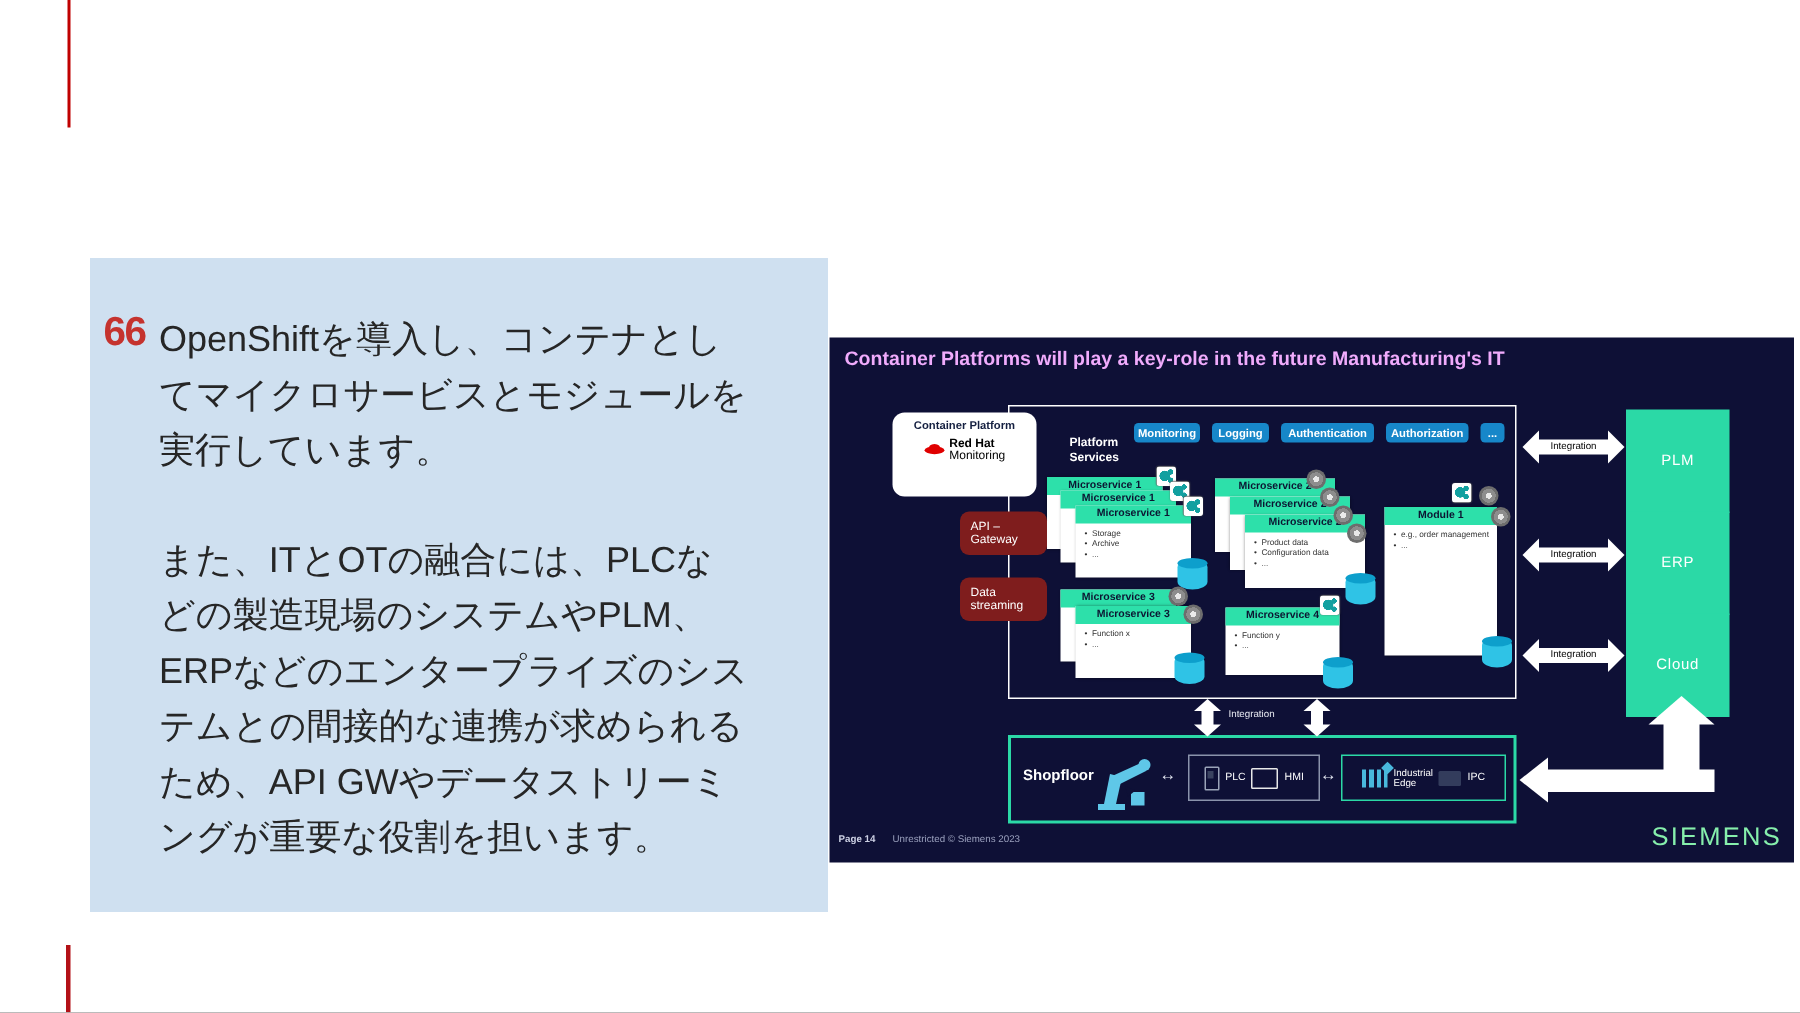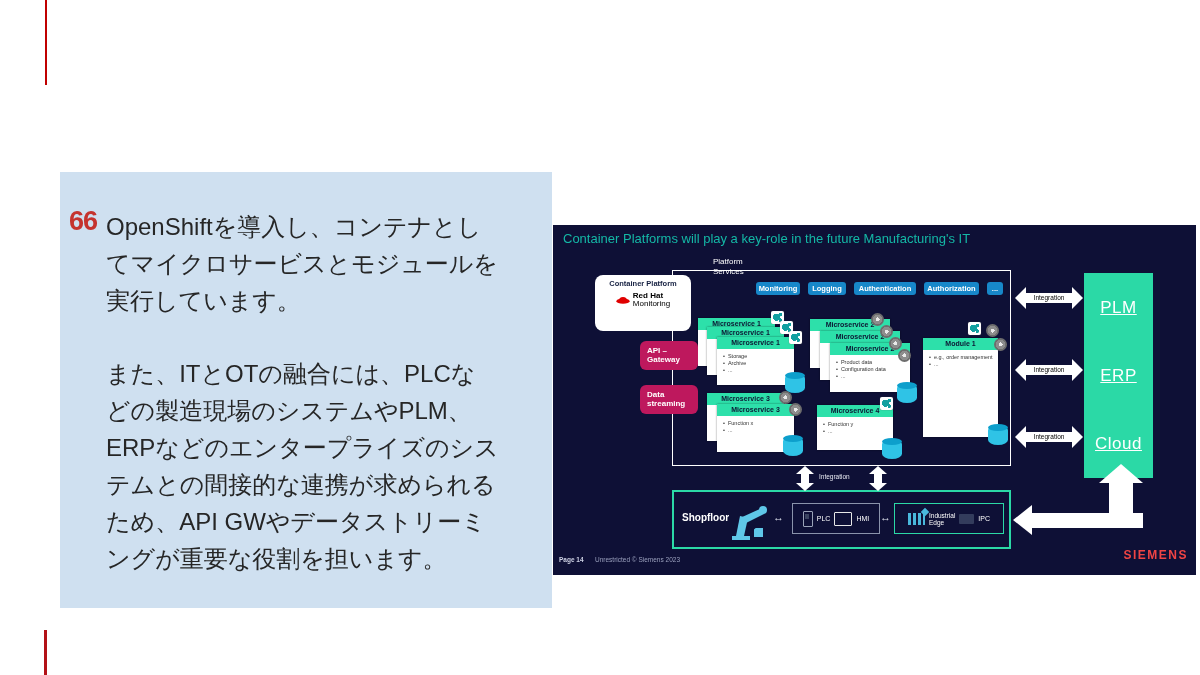--- a/index.html
+++ b/index.html
@@ -14,35 +14,35 @@
 
   
   .quote-box{left:38px;top:172px;width:492px;height:436px;background:#cfe0f0;margin-left:22px;}
   .qmark{left:9px;top:34px;font-size:27px;font-weight:600;color:#c5332e;letter-spacing:-1px;}
   .qpara{left:46px;width:436px;font-size:24px;line-height:37px;color:#262626;white-space:pre-line;}
   .qp1{top:36px;}
   .qp2{top:183px;}
 
   
   .dg{left:553px;top:225px;width:643px;height:350px;background:#0e1036;}
-  .dg-title{left:10px;top:6px;font-size:13px;font-weight:normal;color:#14b8a6;white-space:nowrap;}
+  .dg-title{left:10px;top:6px;font-size:13px;font-weight:bold;color:#f0abfc;white-space:nowrap;}
   .inner{left:119px;top:45px;width:339px;height:196px;border:1.5px solid #ffffff;}
 
   .cp{left:42px;top:50px;width:96px;height:56px;background:#ffffff;border-radius:8px;z-index:5;text-align:center;padding-top:4px;}
   .cp-label{font-size:7.5px;font-weight:bold;color:#152041;}
   .cp-brand{display:flex;align-items:center;justify-content:center;gap:3px;margin-top:3px;}
   .brand-text{text-align:left;font-size:8px;line-height:8.5px;color:#000;}
   .brand-top{font-weight:bold;}
 
-  .pill{background:#be185d;border-radius:6px;color:#fff;font-weight:bold;font-size:8px;line-height:9px;
+  .pill{background:#7f1d1d;border-radius:6px;color:#fff;font-weight:normal;font-size:8px;line-height:9px;
         padding:5px 0 0 7px;z-index:5;white-space:pre-line;}
   .api{left:87px;top:116px;width:58px;height:29px;}
   .data{left:87px;top:160px;width:58px;height:29px;}
 
-  .ps-label{left:160px;top:32px;color:#fff;font-weight:normal;font-size:8px;line-height:9.5px;white-space:pre-line;z-index:2;}
+  .ps-label{left:160px;top:65px;color:#fff;font-weight:bold;font-size:8px;line-height:9.5px;white-space:pre-line;z-index:2;}
   .btn{top:57px;height:13px;background:#1787c9;border-radius:3px;color:#fff;font-weight:bold;font-size:7.5px;
        text-align:center;line-height:13px;z-index:2;}
   .b1{left:203px;width:44px;} .b2{left:255px;width:38px;} .b3{left:301px;width:62px;}
   .b4{left:371px;width:55px;} .b5{left:434px;width:16px;}
 
   
   .card,.ghost{background:#ffffff;box-shadow:0 0 2px rgba(0,0,0,.45);}
   .hd{height:12px;background:#2de0aa;color:#0c1532;font-weight:bold;font-size:7px;text-align:center;
       line-height:12px;overflow:hidden;white-space:nowrap;}
   .bd{padding:4px 2px 2px 6px;}
@@ -66,22 +66,22 @@
   .db::before{content:"";position:absolute;left:0;right:0;top:-1px;height:7px;border-radius:50%;background:#0d9fcc;}
 
   
   .harrow{width:68px;height:22px;z-index:2;}
   .harrow::before{content:"";position:absolute;left:0;top:0;border-top:11px solid transparent;border-bottom:11px solid transparent;border-right:11px solid #fff;}
   .harrow::after{content:"";position:absolute;right:0;top:0;border-top:11px solid transparent;border-bottom:11px solid transparent;border-left:11px solid #fff;}
   .harrow .bar{position:absolute;left:10px;right:10px;top:6px;height:10px;background:#fff;}
   .harrow .lbl{position:absolute;left:0;width:100%;text-align:center;font-size:6.5px;color:#000;line-height:22px;z-index:2;}
   .ha1{left:462px;top:62px;} .ha2{left:462px;top:134px;} .ha3{left:462px;top:201px;}
 
-  .ent{left:531px;width:69px;height:69px;background:#2bd9a6;color:#fff;font-size:17px;
-       display:flex;align-items:center;justify-content:center;letter-spacing:.5px;text-decoration:underline;}
+  .ent{left:531px;width:69px;height:69px;background:#2bd9a6;color:#fff;font-size:10px;
+       display:flex;align-items:center;justify-content:center;letter-spacing:.5px;}
   .e1{top:48px;} .e2{top:116px;} .e3{top:184px;}
 
   
   .varrow{width:18px;height:25px;z-index:2;}
   .varrow::before{content:"";position:absolute;top:0;left:0;border-left:9px solid transparent;border-right:9px solid transparent;border-bottom:8px solid #fff;}
   .varrow::after{content:"";position:absolute;bottom:0;left:0;border-left:9px solid transparent;border-right:9px solid transparent;border-top:8px solid #fff;}
   .varrow .vbar{position:absolute;left:5px;width:8px;top:7px;bottom:7px;background:#fff;}
   .va1{left:243px;top:241px;} .va2{left:316px;top:241px;}
   .vlabel{left:266px;top:248px;font-size:6.5px;color:#e8eaf2;}
 
@@ -104,21 +104,21 @@
 
   
   .bent-h{left:478px;top:288px;width:112px;height:15px;background:#fff;z-index:2;}
   .bent-head-left{left:460px;top:280px;border-top:15px solid transparent;border-bottom:15px solid transparent;border-right:19px solid #fff;z-index:2;}
   .bent-v{left:556px;top:257px;width:24px;height:41px;background:#fff;z-index:2;}
   .bent-head-up{left:546px;top:239px;border-left:22px solid transparent;border-right:22px solid transparent;border-bottom:19px solid #fff;z-index:2;}
 
   
   .pg{left:6px;top:331px;font-size:6.5px;font-weight:bold;color:#cdd1e4;}
   .notice{left:42px;top:331px;font-size:6.5px;color:#9aa0bd;}
-  .siemens{right:8px;top:323px;font-size:12px;font-weight:bold;color:#ef4444;letter-spacing:1.5px;}
+  .siemens{right:8px;top:323px;font-size:17px;font-weight:normal;color:#86efac;letter-spacing:1.5px;}
 </style>
 </head>
 <body>
 
 <div class="slide">
 
   <div class="abs redline-top"></div>
   <div class="abs redline-bottom"></div>
 
 

